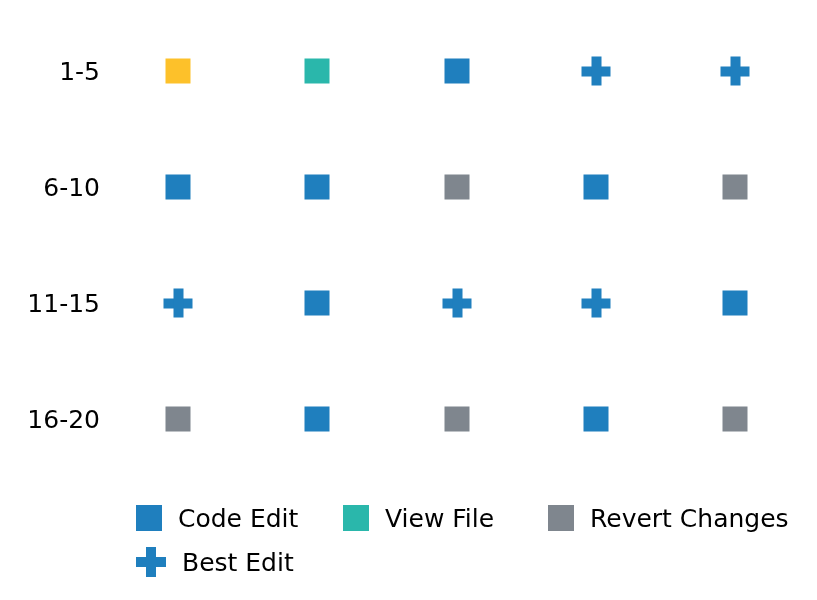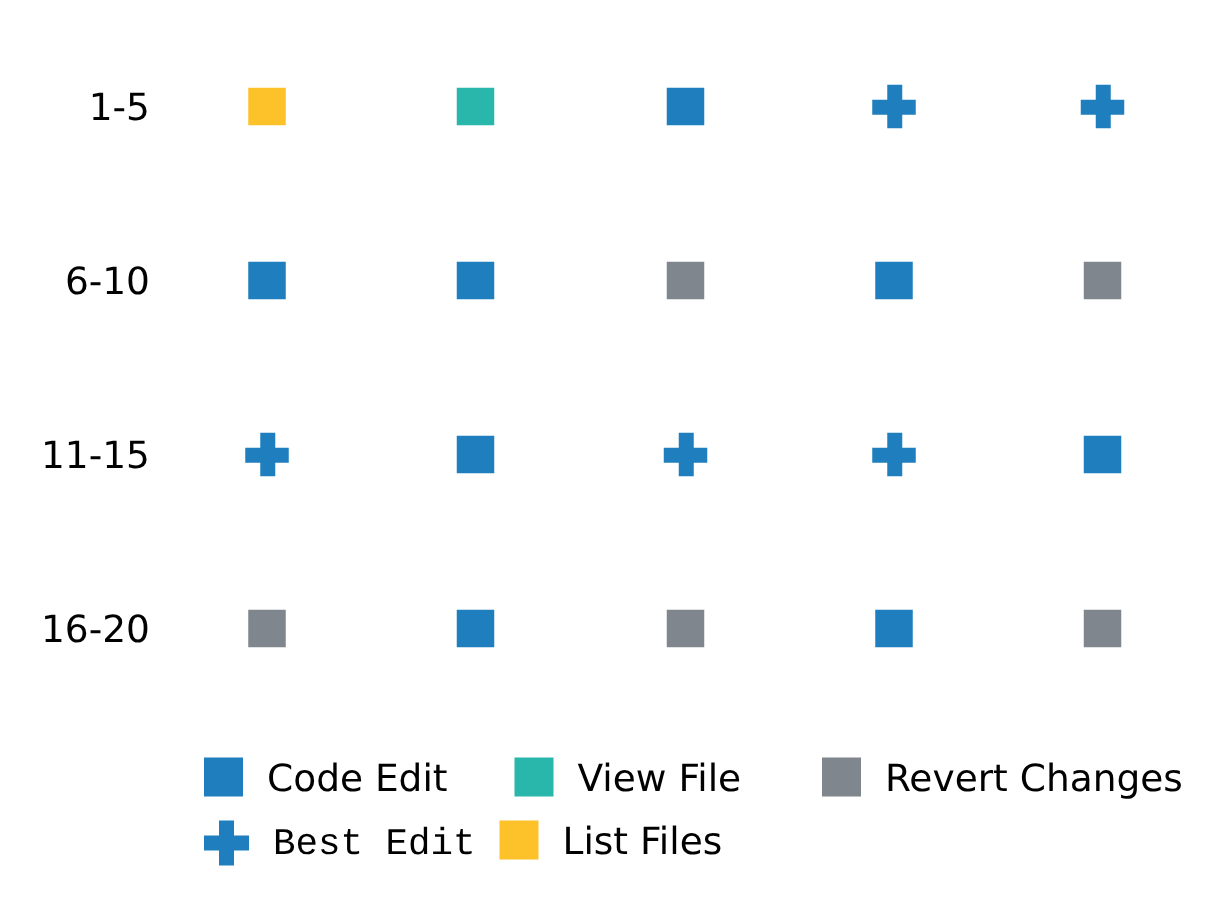--- a/index.html
+++ b/index.html
@@ -171,26 +171,22 @@
         <span class="legend-text">Code Edit</span>
       </div>
       <div class="legend-entry" style="left: 333px; top: 9px; margin-left: 10px;">
         <div class="legend-swatch" style="background: rgb(42, 183, 171);"></div>
         <span class="legend-text">View File</span>
       </div>
       <div class="legend-entry" style="left: 521px; top: 9px; margin-left: 27px;">
         <div class="legend-swatch" style="background: rgb(127, 134, 142);"></div>
         <span class="legend-text">Revert Changes</span>
       </div>
-      <div class="legend-entry" style="left: 136px; top: 51px; font-family: Liberation Mono, monospace;">
+      <div class="legend-entry" style="left: 136px; top: 51px;">
         <div class="legend-swatch plus-swatch" style="background: transparent;">
           <div class="bar-h" style="background: rgb(31, 127, 190);"></div>
           <div class="bar-v" style="background: rgb(31, 127, 190);"></div>
         </div>
         <span class="legend-text">Best Edit</span>
       </div>
-      <div class="legend-entry" style="left: 333px; top: 51px;">
-        <div class="legend-swatch" style="background: rgb(253, 193, 42);"></div>
-        <span class="legend-text">List Files</span>
-      </div>
     </div>
 
 </div>
 
 </body></html>

